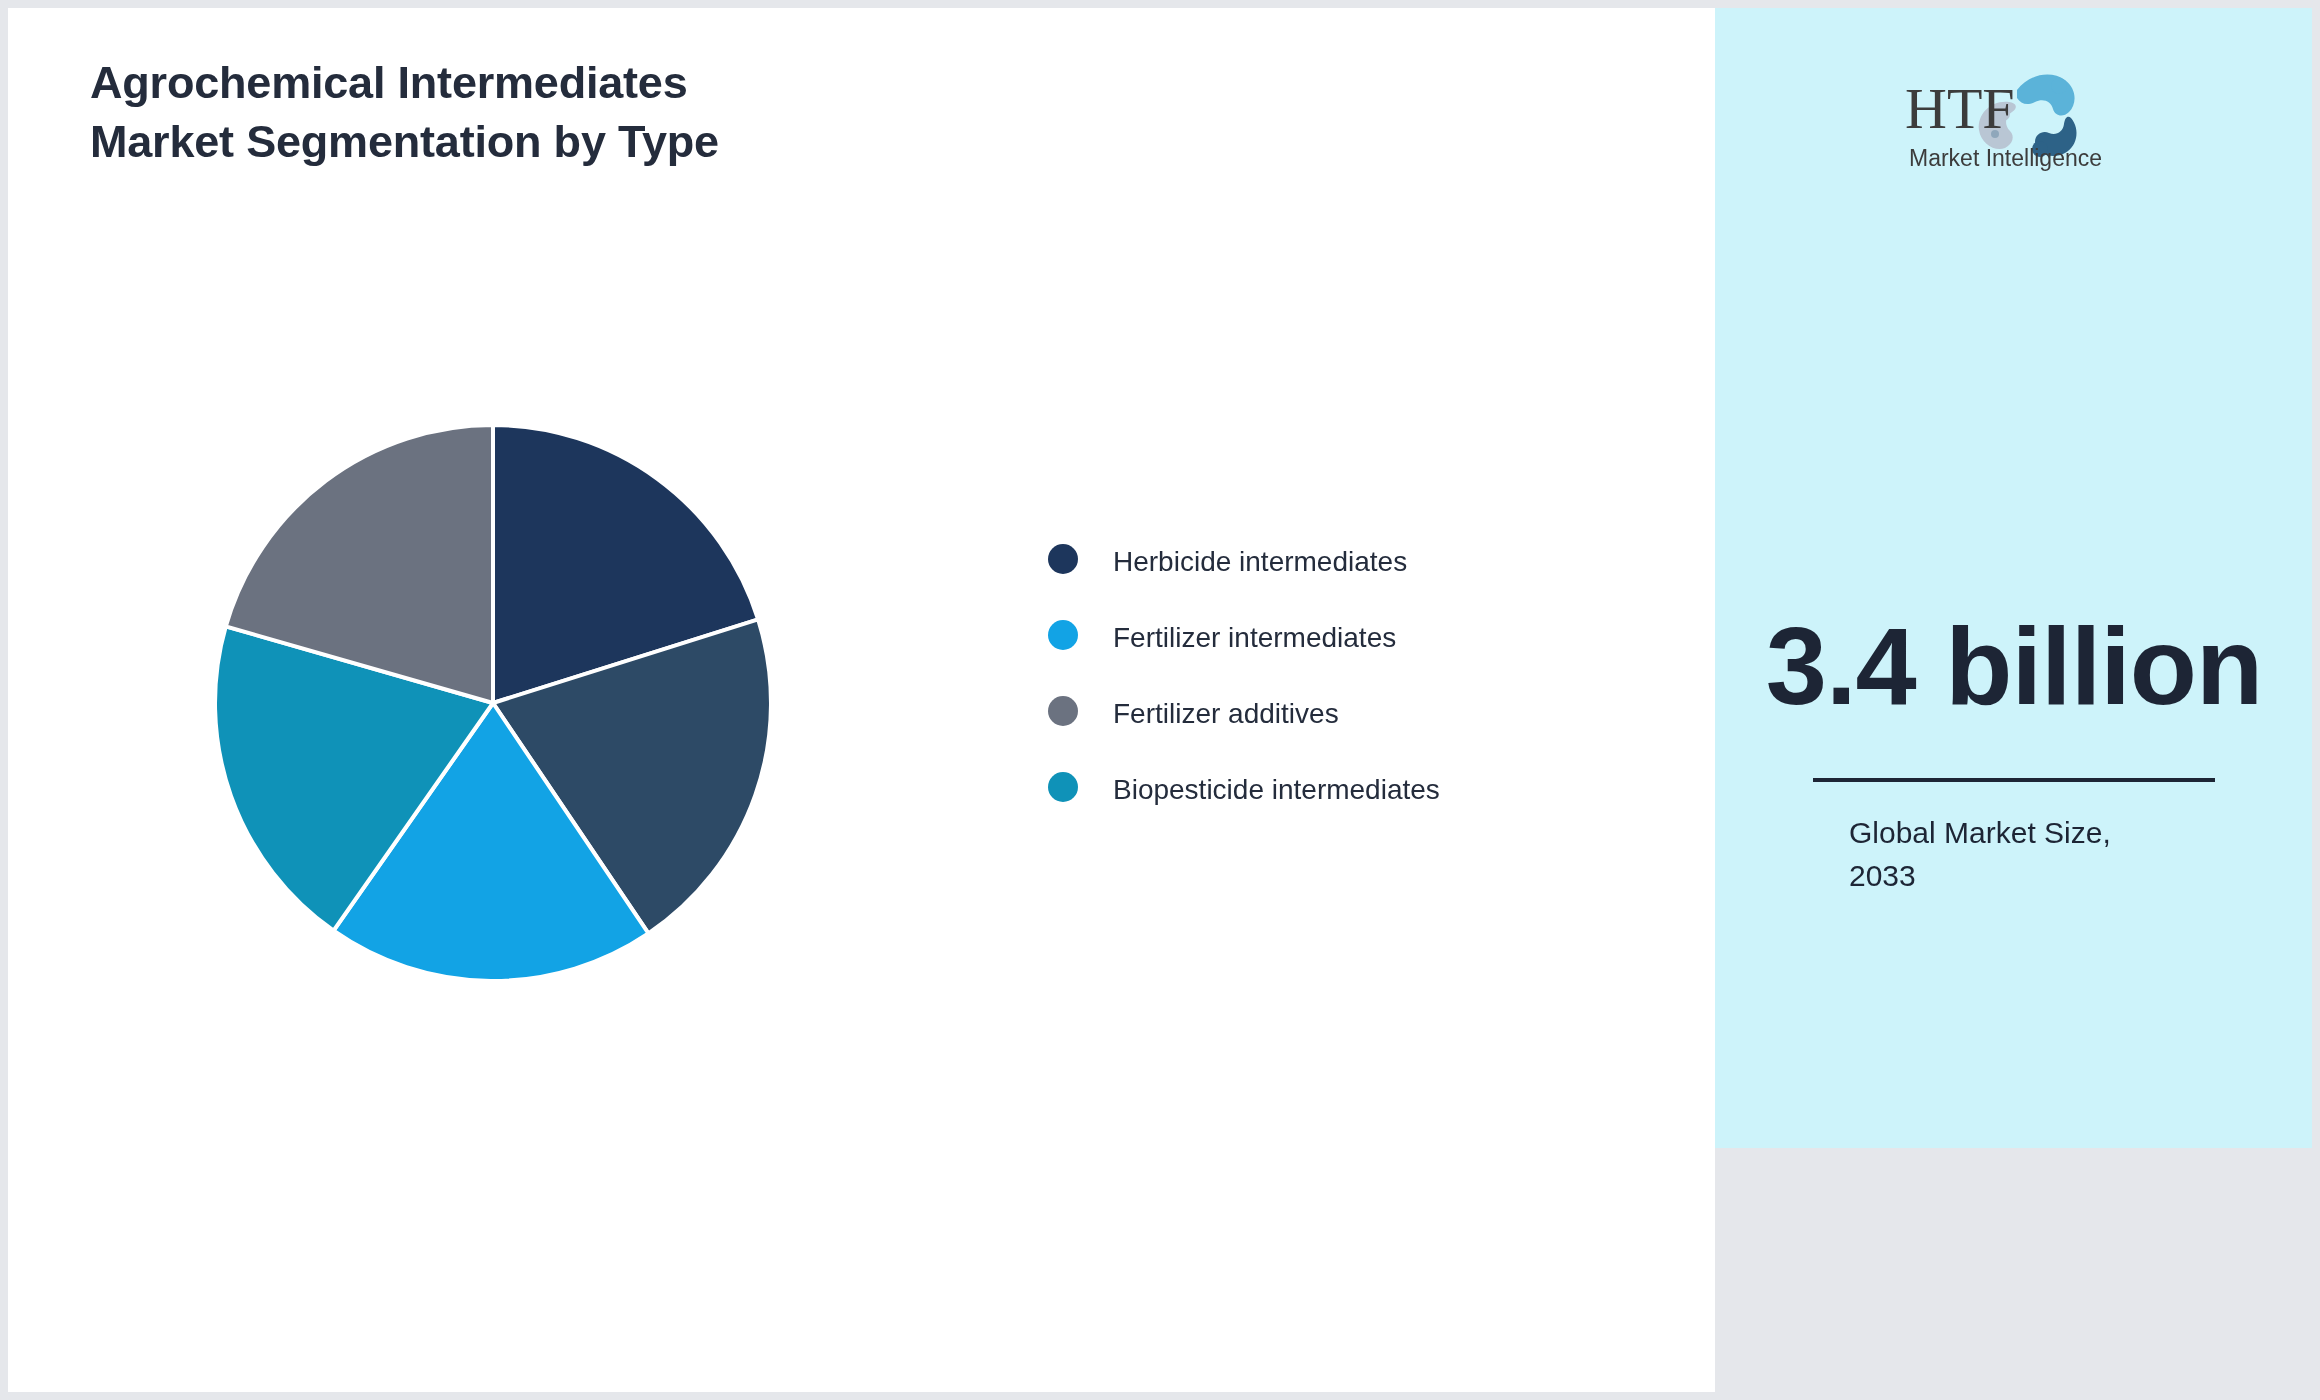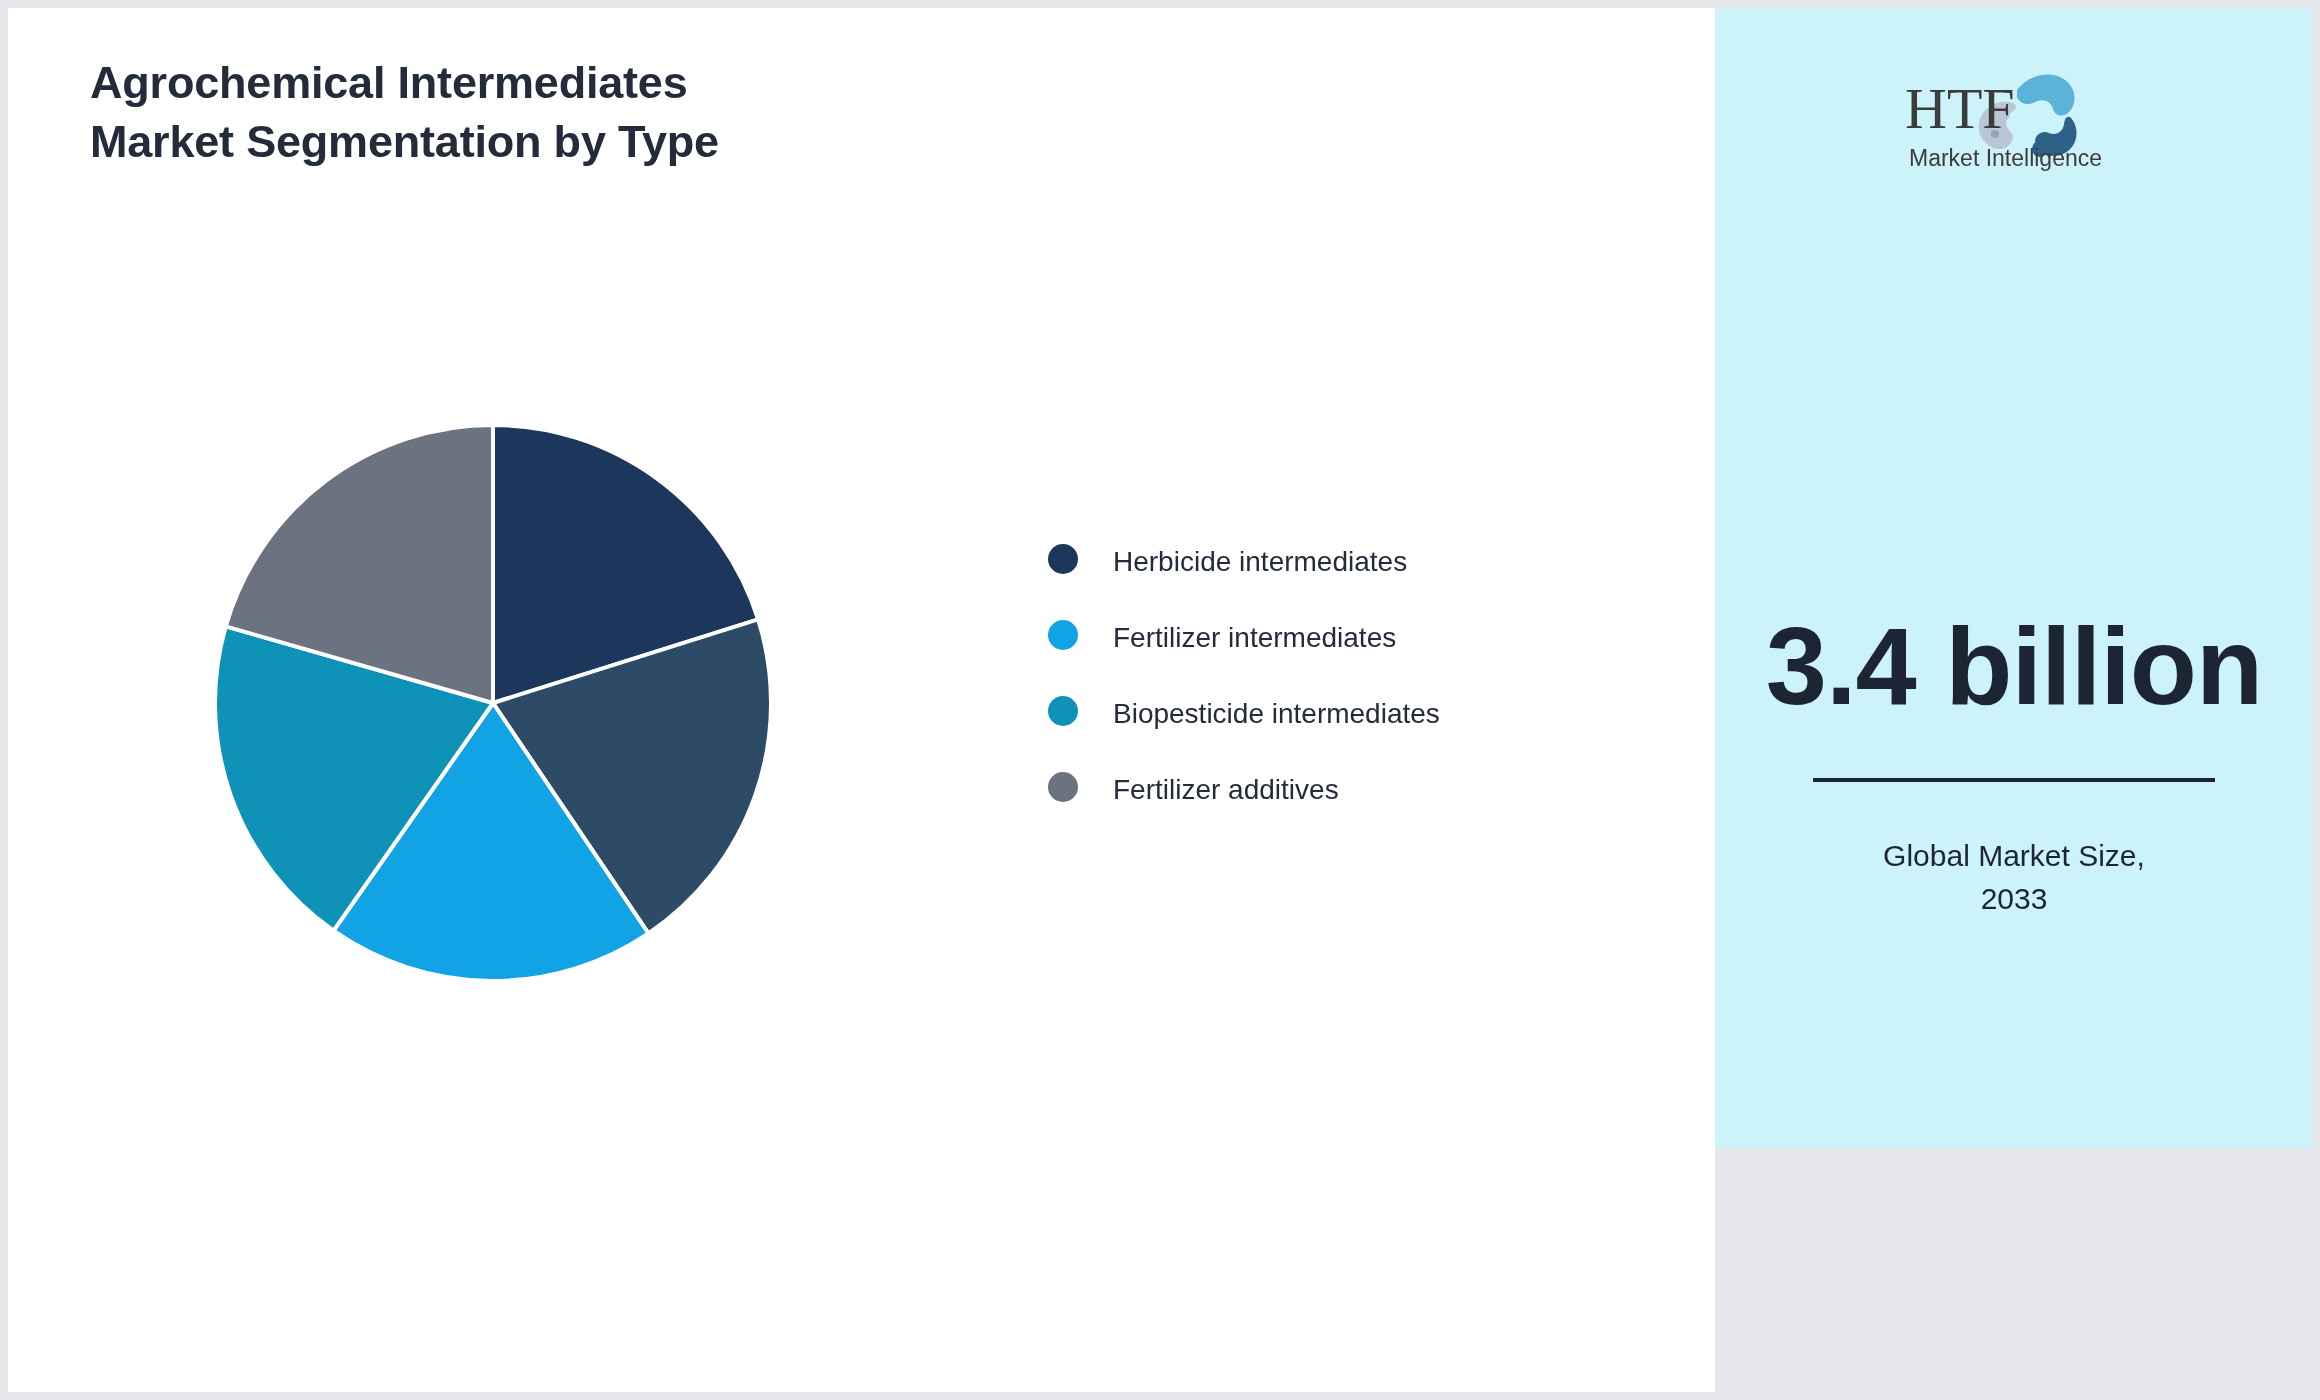--- a/index.html
+++ b/index.html
@@ -102,24 +102,23 @@
     line-height:1.05;
     white-space:nowrap;
   }
   #stat-divider {
     margin-top:54px;
     width:402px;
     height:4px;
     background:#1d2535;
   }
   #stat-caption {
-    margin-top:52px;
+    margin-top:29px;
     font-size:30px;
     color:#1d2535;
-    text-align:center;
     line-height:1.45;
     width:330px;
     white-space:pre-line;
   }
 </style>
 </head>
 <body>
 
 <div id="stage">
 
@@ -143,26 +142,26 @@
     <div id="legend">
       <div class="legend-item">
         <span class="legend-swatch" style="background:#1d365c"></span>
         <span class="legend-label">Herbicide intermediates</span>
       </div>
       <div class="legend-item">
         <span class="legend-swatch" style="background:#12a3e5"></span>
         <span class="legend-label">Fertilizer intermediates</span>
       </div>
       <div class="legend-item">
+        <span class="legend-swatch" style="background:#6b7280"></span>
+        <span class="legend-label">Fertilizer additives</span>
+      </div>
+      <div class="legend-item">
         <span class="legend-swatch" style="background:#0f92b8"></span>
         <span class="legend-label">Biopesticide intermediates</span>
-      </div>
-      <div class="legend-item">
-        <span class="legend-swatch" style="background:#6b7280"></span>
-        <span class="legend-label">Fertilizer additives</span>
       </div>
     </div>
 
   </div>
 
   <div id="right-panel">
 
     <div id="logo">
       <svg width="230" height="125" viewBox="0 0 230 125">
 

